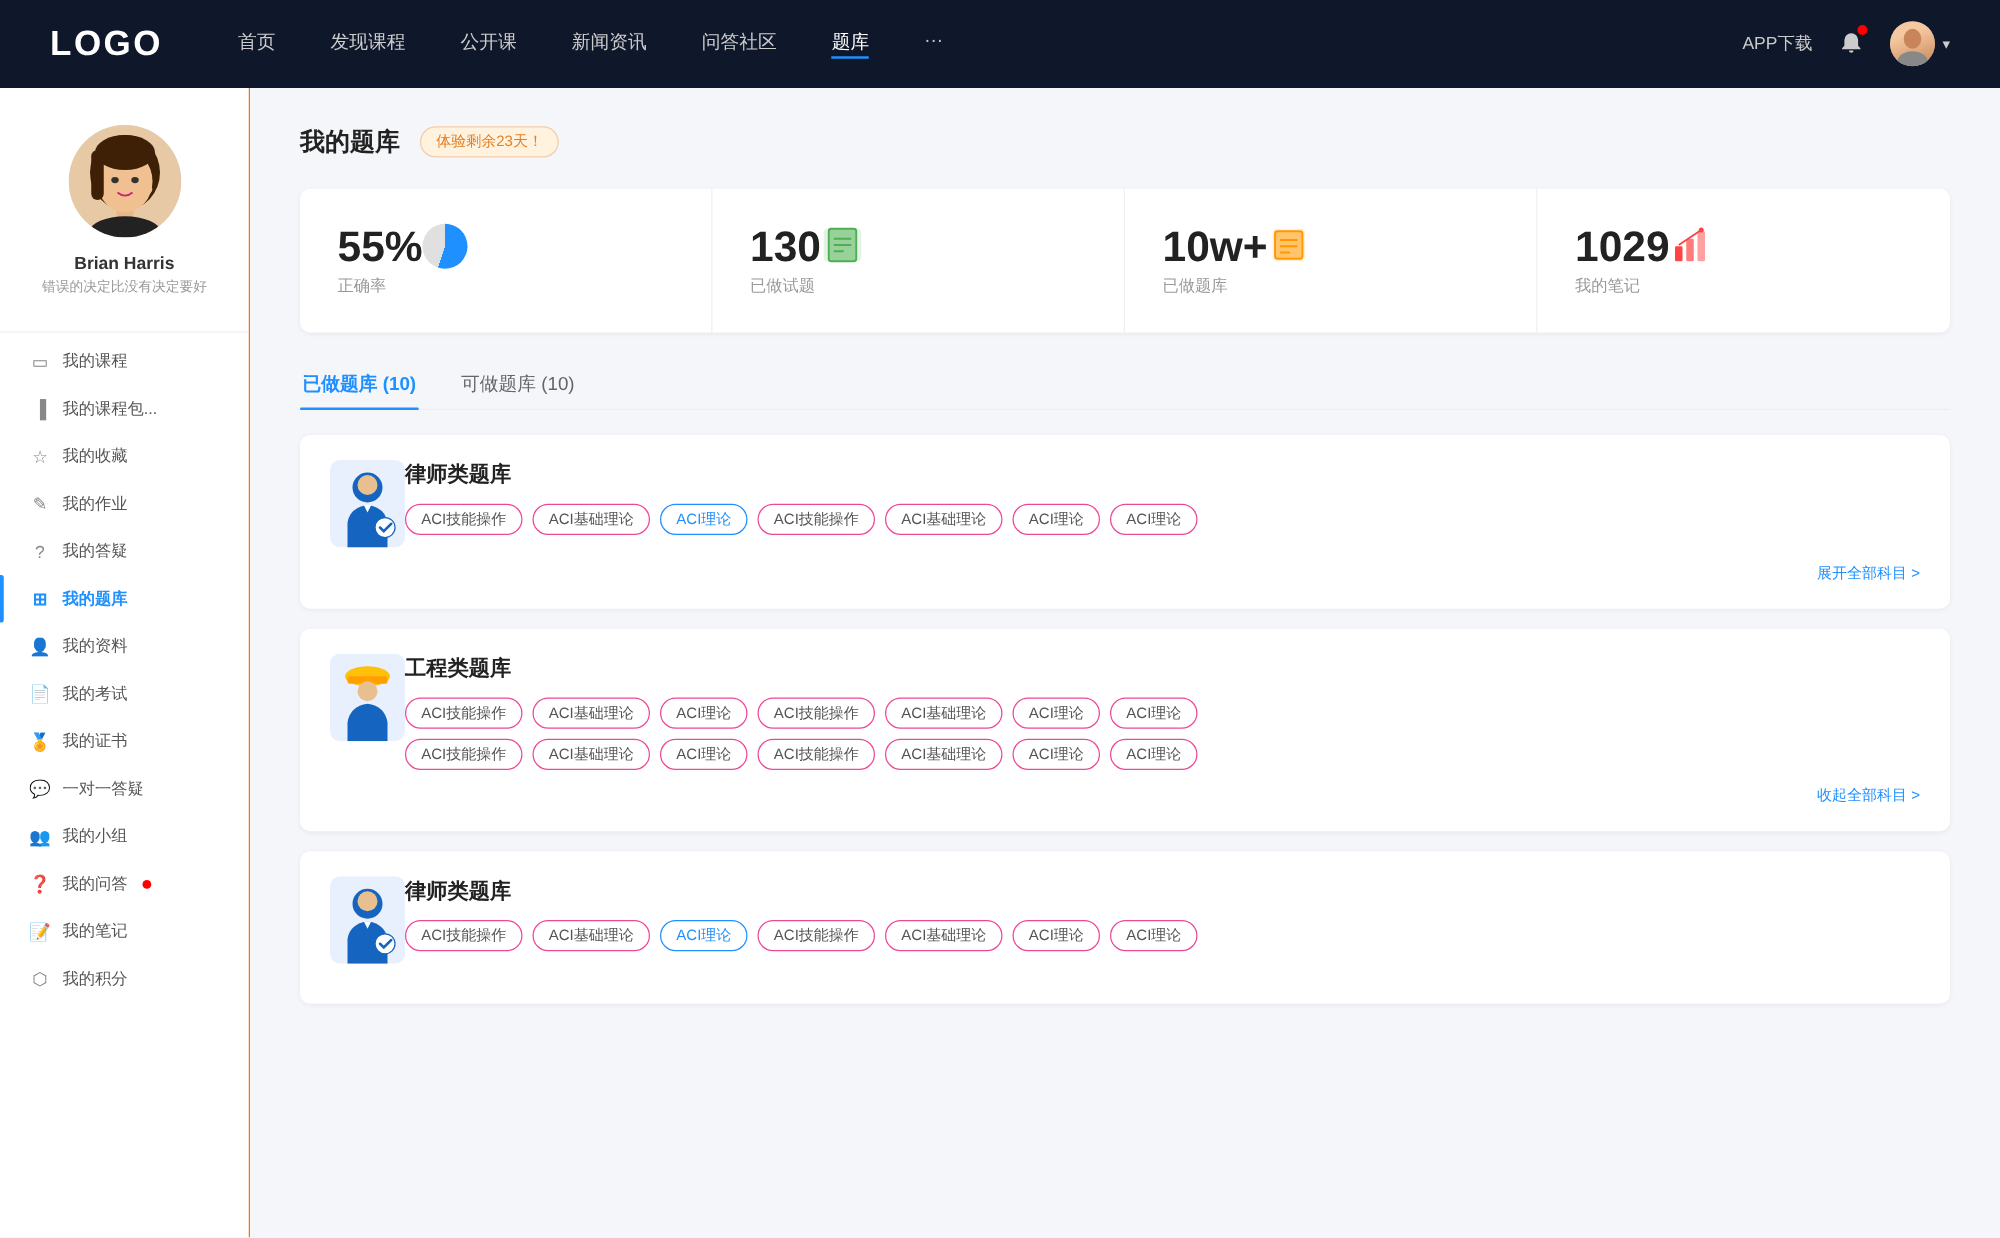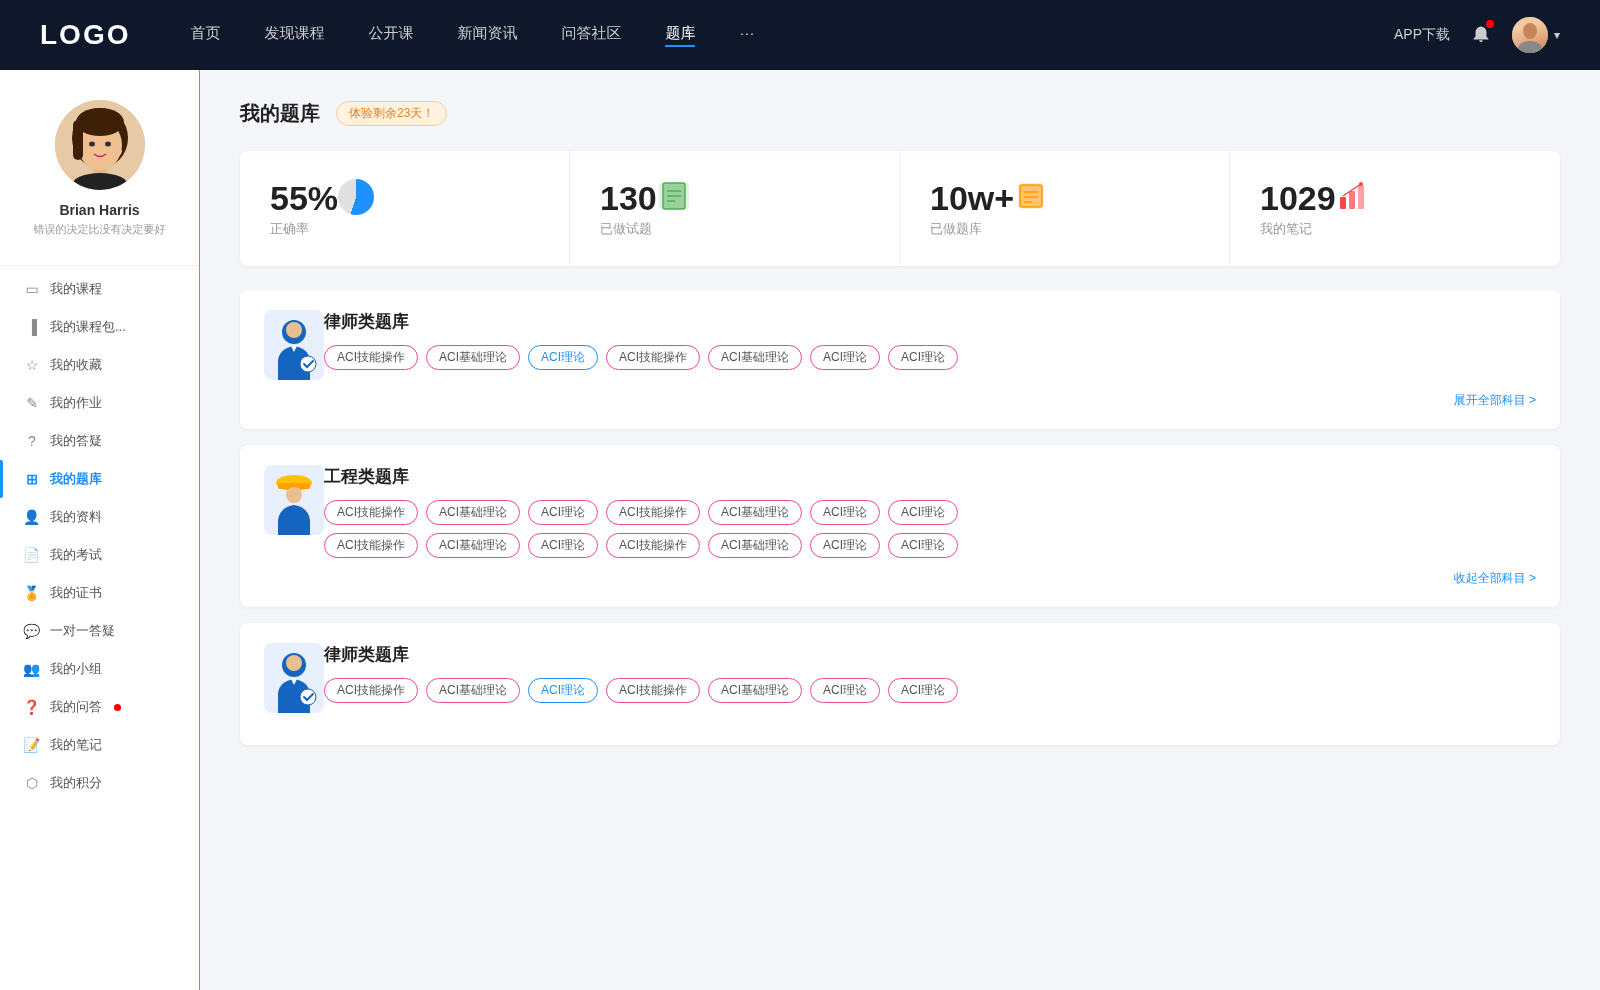--- a/index.html
+++ b/index.html
@@ -323,20 +323,24 @@
             <rect x="4" y="18" width="6" height="12" rx="1" fill="#f44"></rect>
             <rect x="13" y="12" width="6" height="18" rx="1" fill="#f44" opacity="0.7"></rect>
             <rect x="22" y="6" width="6" height="24" rx="1" fill="#f44" opacity="0.5"></rect>
             <polyline points="7,17 16,11 25,5" stroke="#f44" stroke-width="1.5" fill="none"></polyline>
             <circle cx="25" cy="5" r="2" fill="#f44"></circle>
           </svg>
         </div>
       </div>
     </div>
 
+    <div class="tabs">
+      <div class="tab active">已做题库 (10)</div>
+      <div class="tab">可做题库 (10)</div>
+    </div>
 
     <div class="bank-card">
       <div class="bank-card-header">
         <div class="bank-icon">
           <svg width="60" height="70" viewBox="0 0 60 70">
             <rect x="0" y="0" width="60" height="70" rx="8" fill="#e8f0fe"></rect>
 
             <circle cx="30" cy="22" r="12" fill="#1565c0"></circle>
 
             <circle cx="30" cy="20" r="8" fill="#e8c090"></circle>

